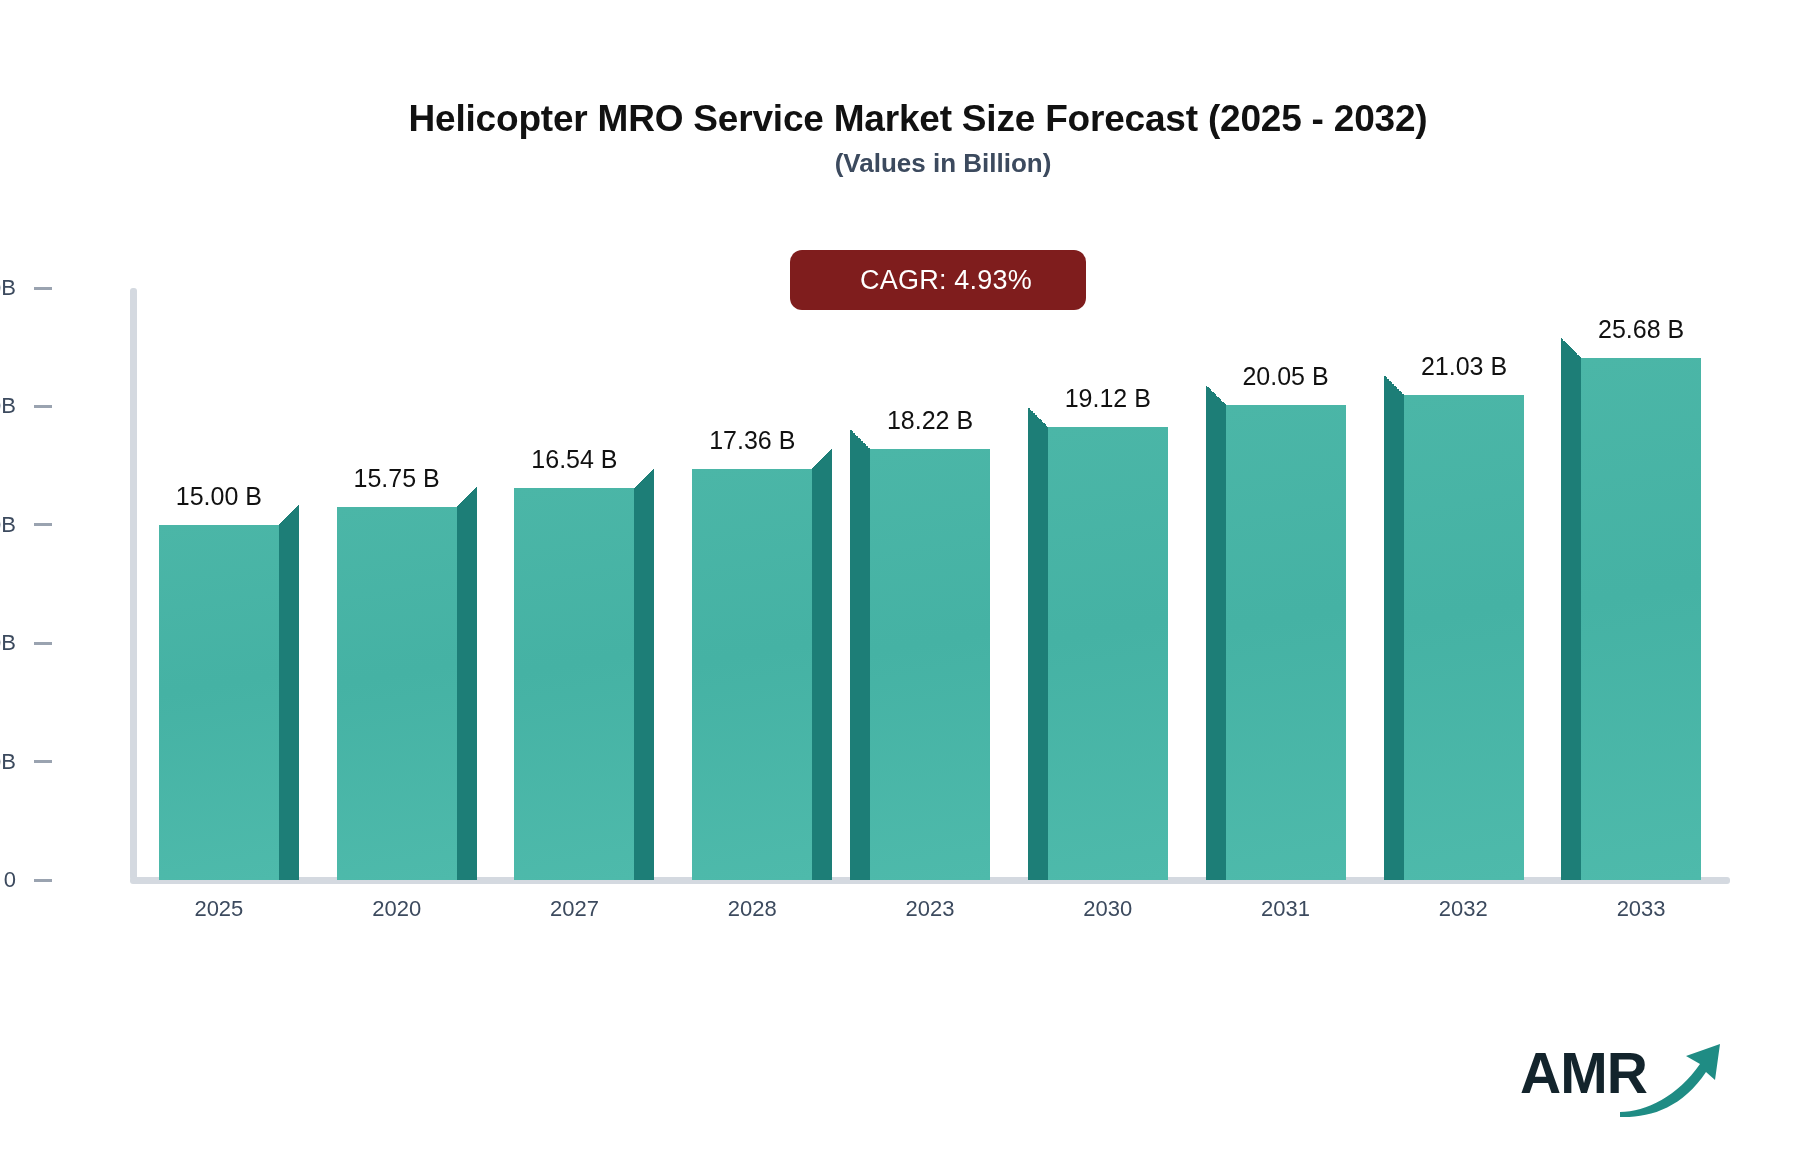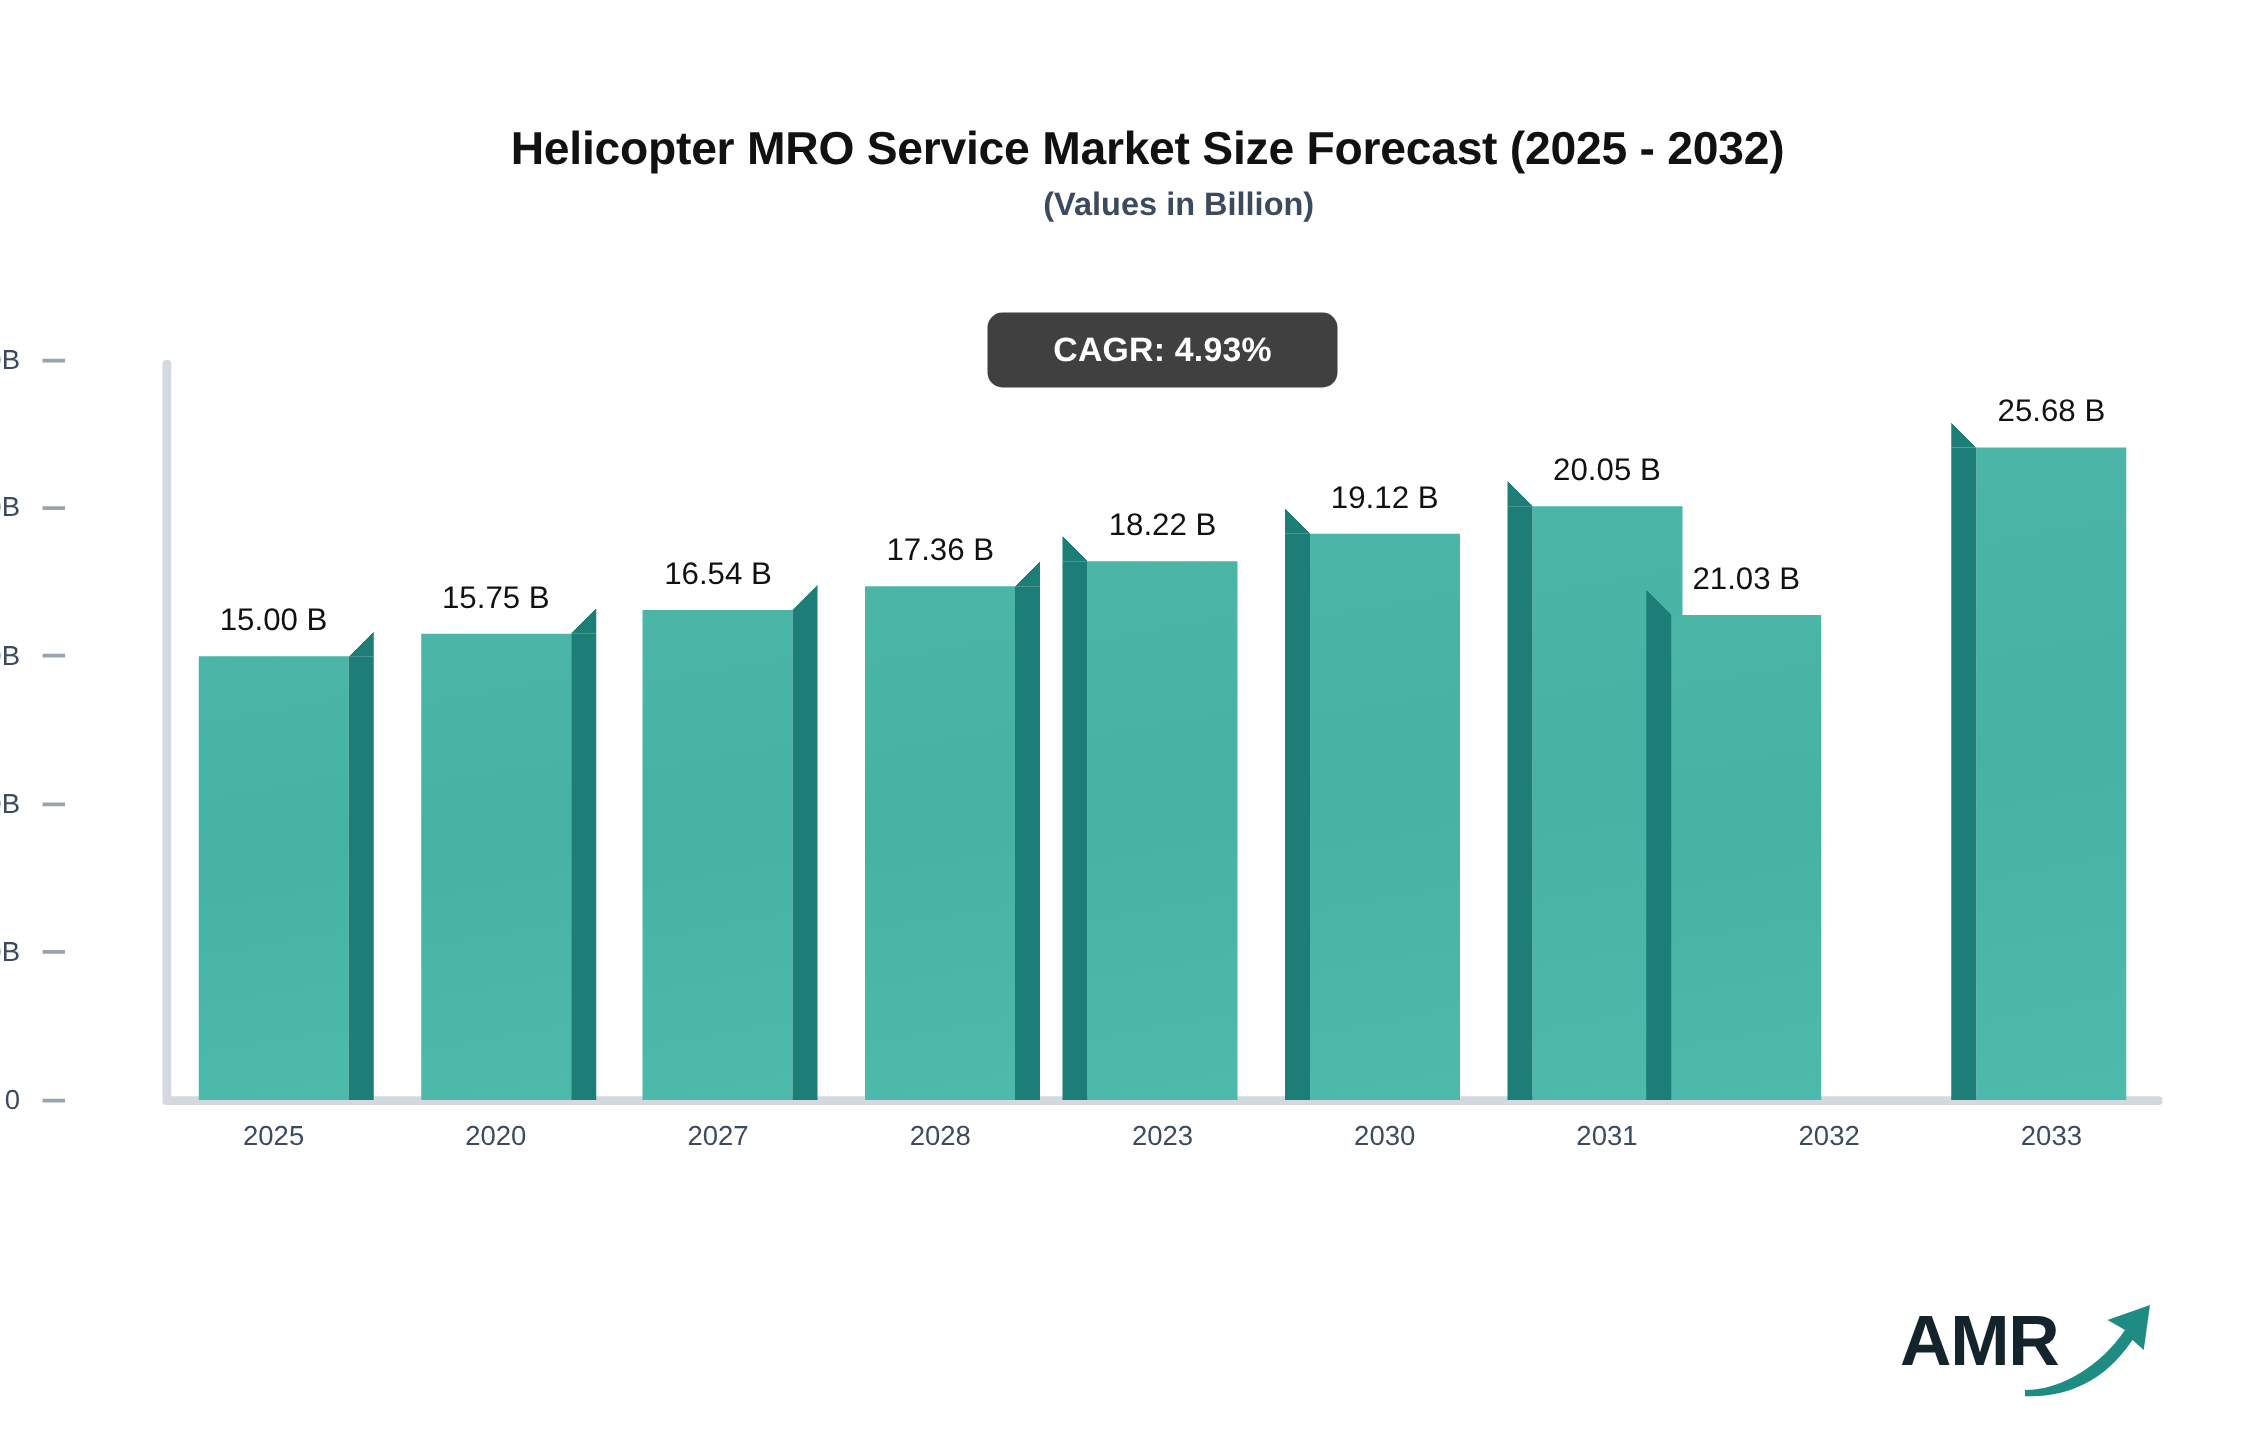--- a/index.html
+++ b/index.html
@@ -48,28 +48,29 @@
   }
 
   
   .cagr-badge {
     position: absolute;
     top: 250px;
     left: 790px;
     width: 280px;
     height: 60px;
     border-radius: 12px;
-    background: #404040;
+    background: #7f1d1d;
     color: #ffffff;
     font-size: 27px;
-    font-weight: bold;
+    font-weight: normal;
     display: flex;
     align-items: center;
     justify-content: center;
     letter-spacing: 0.2px;
+    padding-left: 16px;
   }
 
   
   .plot {
     position: absolute;
     left: 130px;
     top: 288px;
     width: 1600px;
     height: 592px;
   }
@@ -252,21 +253,21 @@
           <div class="bar-side left"></div>
           <div class="bar-top left"></div>
           <div class="bar-value">19.12 B</div>
         </div>
         <div class="bar-group" style="left: 1095.56px; width: 120px; height: 474.784px;">
           <div class="bar-front"></div>
           <div class="bar-side left"></div>
           <div class="bar-top left"></div>
           <div class="bar-value">20.05 B</div>
         </div>
-        <div class="bar-group" style="left: 1207px; width: 120px; height: 388px;">
+        <div class="bar-group" style="left: 1274px; width: 120px; height: 485px;">
           <div class="bar-front"></div>
           <div class="bar-side left"></div>
           <div class="bar-top left"></div>
           <div class="bar-value">21.03 B</div>
         </div>
         <div class="bar-group" style="left: 1451.11px; width: 120px; height: 522.144px;">
           <div class="bar-front"></div>
           <div class="bar-side left"></div>
           <div class="bar-top left"></div>
           <div class="bar-value">25.68 B</div>

